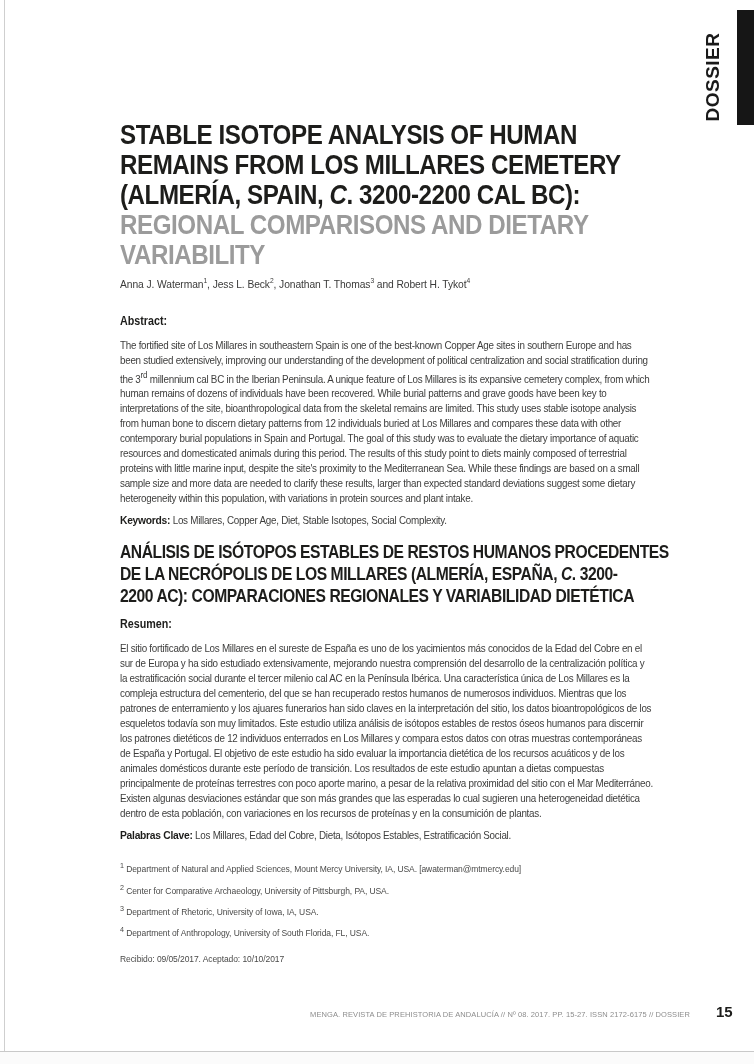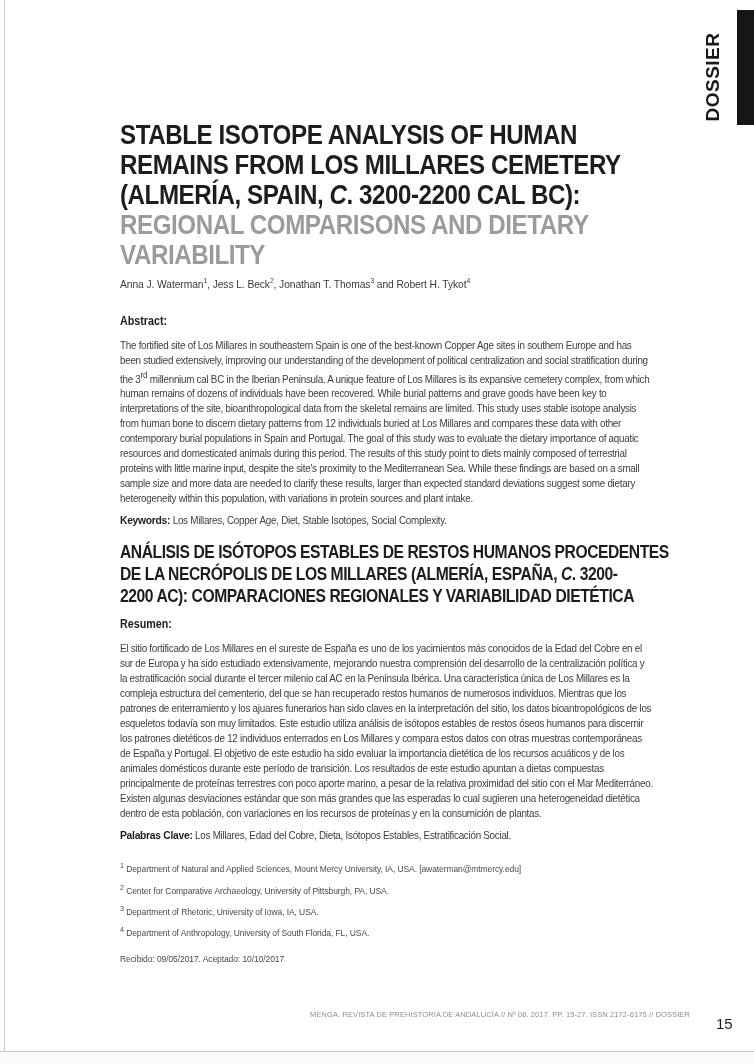--- a/index.html
+++ b/index.html
@@ -45,21 +45,21 @@
   .footnotes{margin:14px 0 0;font-size:9.5px;line-height:18px;color:#4a4a49;letter-spacing:-0.1px;}
   .footnote sup{font-size:8px;}
   .received{margin:11px 0 0;font-size:9.5px;color:#4a4a49;letter-spacing:-0.1px;}
 
   .footer-line{
     position:absolute;left:120px;top:1010px;width:570px;text-align:right;
     font-size:7.5px;letter-spacing:0.1px;color:#8d8d8d;white-space:nowrap;
   }
   .page-number{
     position:absolute;left:716px;top:1003px;width:34px;
-    font-size:15px;font-weight:400;color:#1d1d1b;margin-top:12px;
+    font-size:15px;font-weight:700;color:#1d1d1b;
   }
   i{font-style:italic;}
 </style>
 </head>
 <body>
 
 <div class="edge-left"></div>
 <div class="edge-bottom"></div>
 <div class="below-edge"></div>
 

